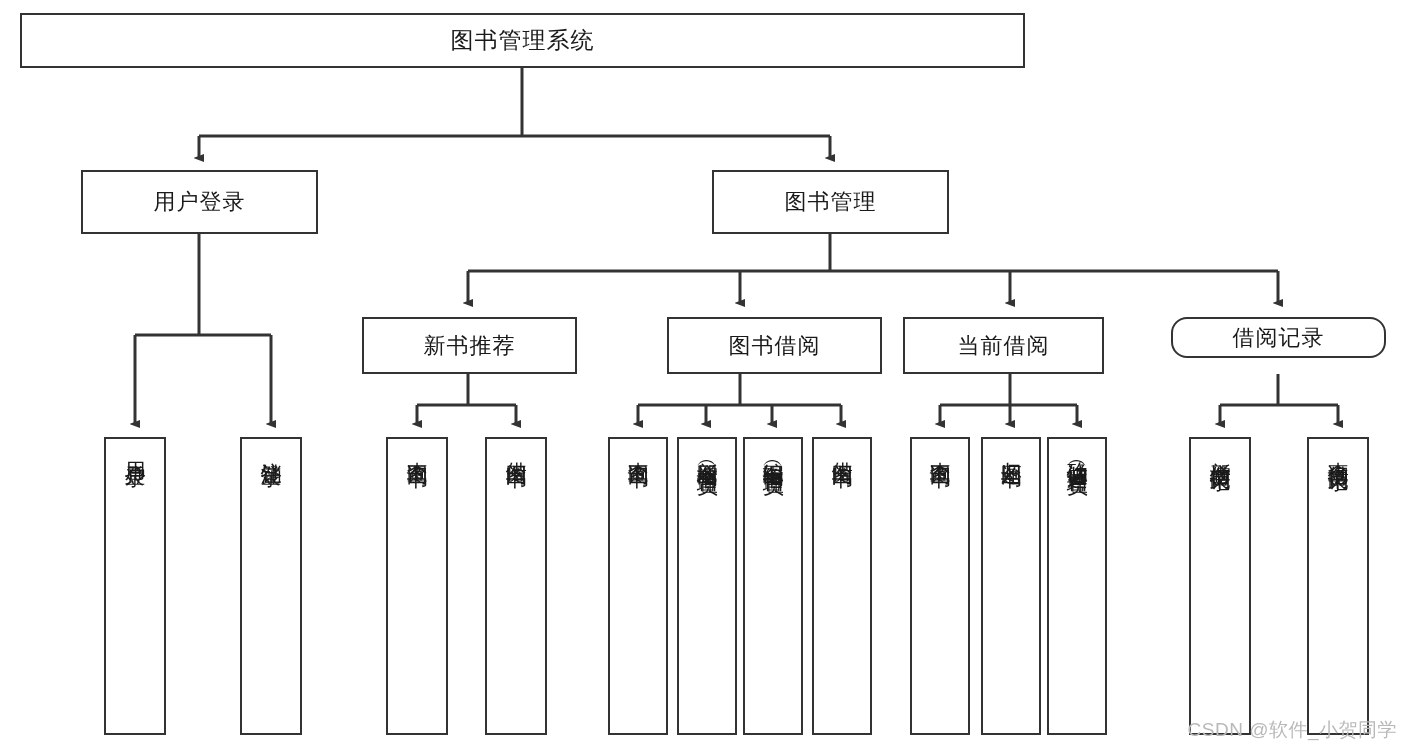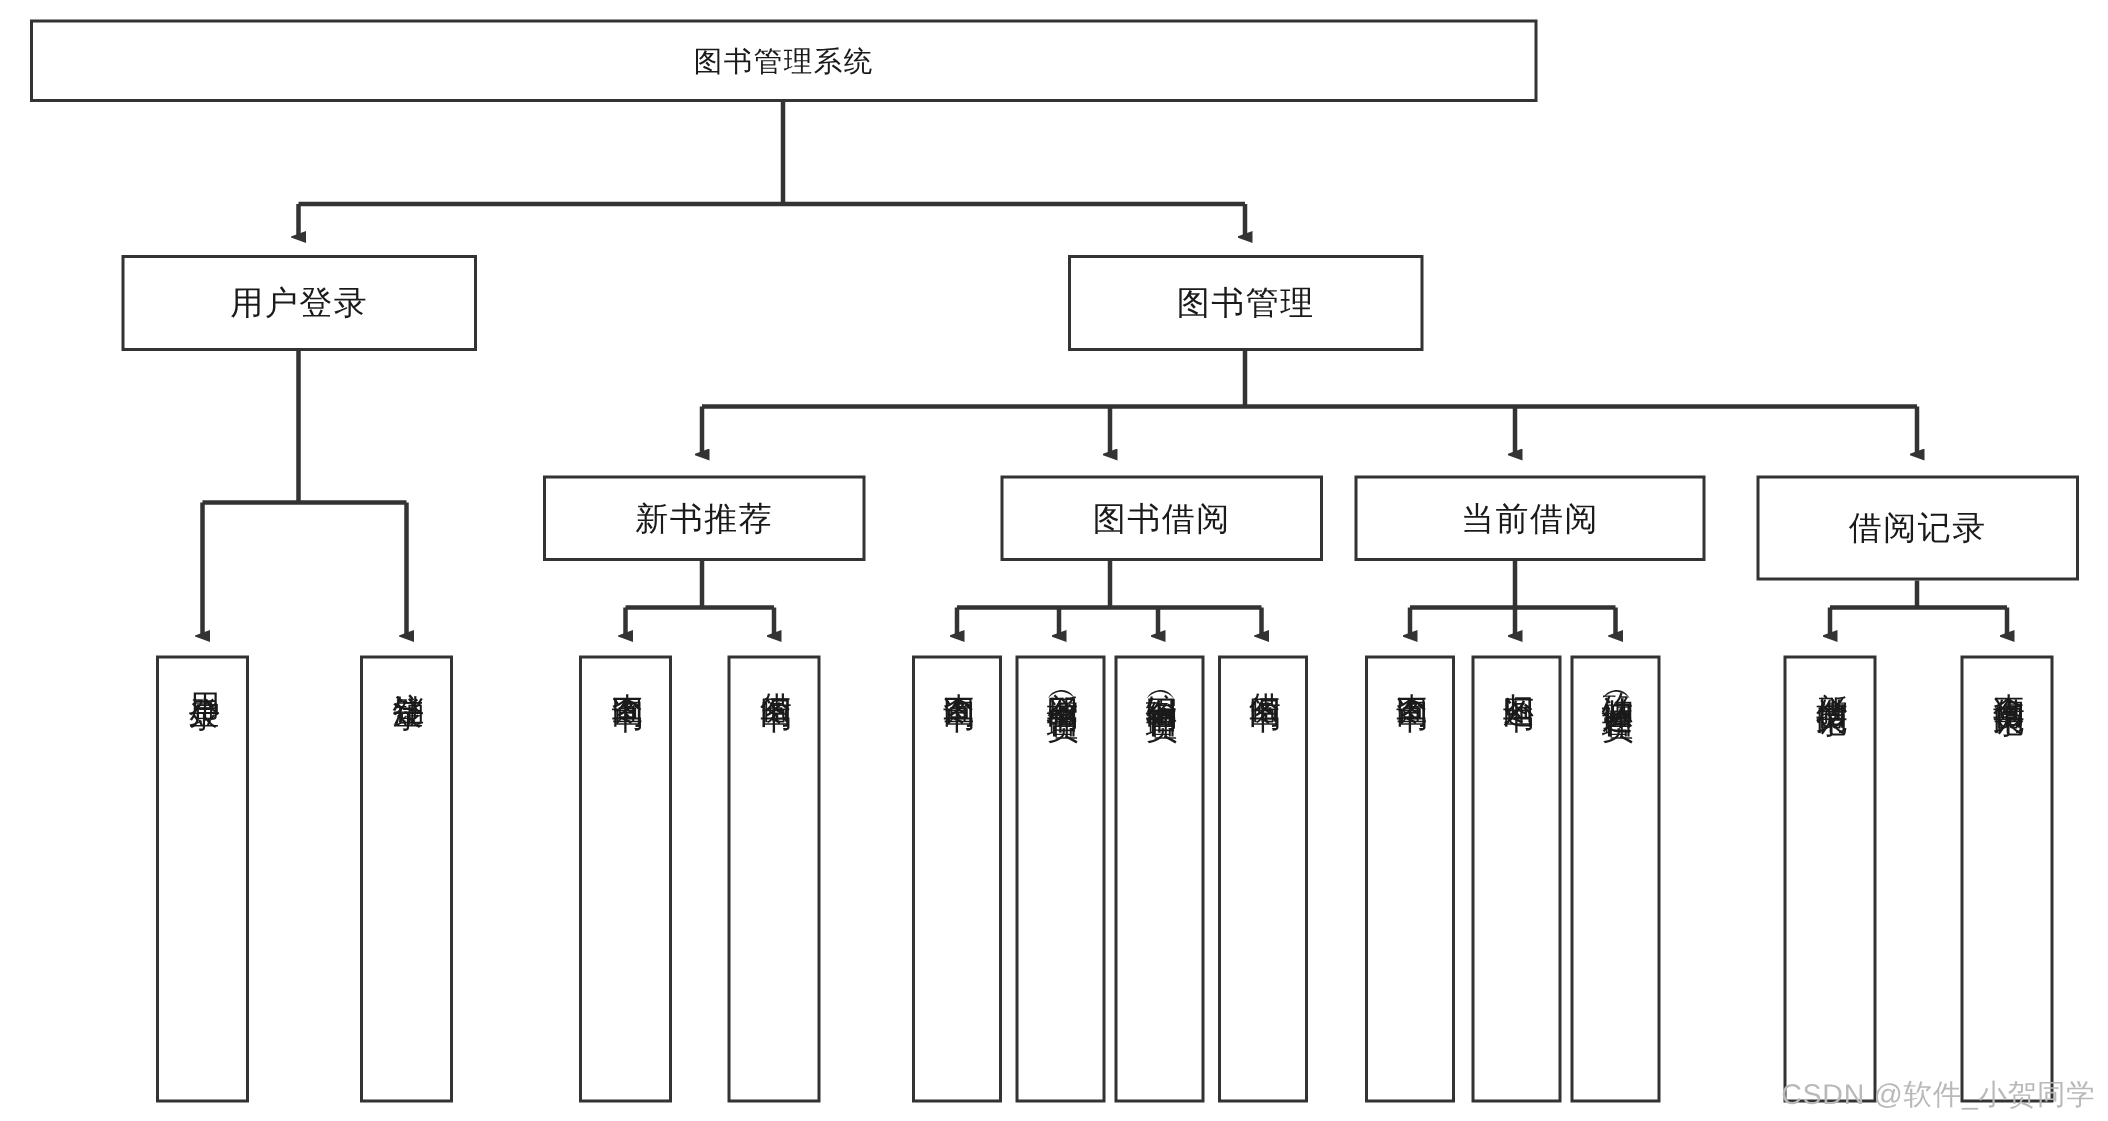--- a/index.html
+++ b/index.html
@@ -50,21 +50,21 @@
     text-orientation: upright;
     font-size: 21px;
     line-height: 1.08;
     letter-spacing: 2px;
     white-space: nowrap;
   }
   .node.vert.tall .vlabel {
     font-size: 21px;
   }
   .node.root {
-    font-size: 19px;
+    font-size: 23px;
   }
   .watermark {
     position: absolute;
     right: 8px;
     bottom: 4px;
     font-size: 19px;
     color: #b9b9b9;
     z-index: 5;
     white-space: nowrap;
     letter-spacing: 0.5px;
@@ -139,25 +139,25 @@
   </div>
 
   <div class="node horiz" style="left:362px; top:317px; width:215px; height:57px;">
     <span>新书推荐</span>
   </div>
 
   <div class="node horiz" style="left:667px; top:317px; width:215px; height:57px;">
     <span>图书借阅</span>
   </div>
 
-  <div class="node horiz" style="left:903px; top:317px; width:234px; height:57px;">
+  <div class="node horiz" style="left:903px; top:317px; width:201px; height:57px;">
     <span>当前借阅</span>
   </div>
 
-  <div class="node horiz" style="left:1171px; top:317px; width:215px; height:70px;">
+  <div class="node horiz" style="left:1171px; top:317px; width:215px; height:41px;border-radius:16px;">
     <span>借阅记录</span>
   </div>
 
   <div class="node vert" style="left:104px; top:437px; width:62px; height:298px;">
     <span class="vlabel">用户登录</span>
   </div>
 
   <div class="node vert" style="left:240px; top:437px; width:62px; height:298px;">
     <span class="vlabel">注销登录</span>
   </div>

